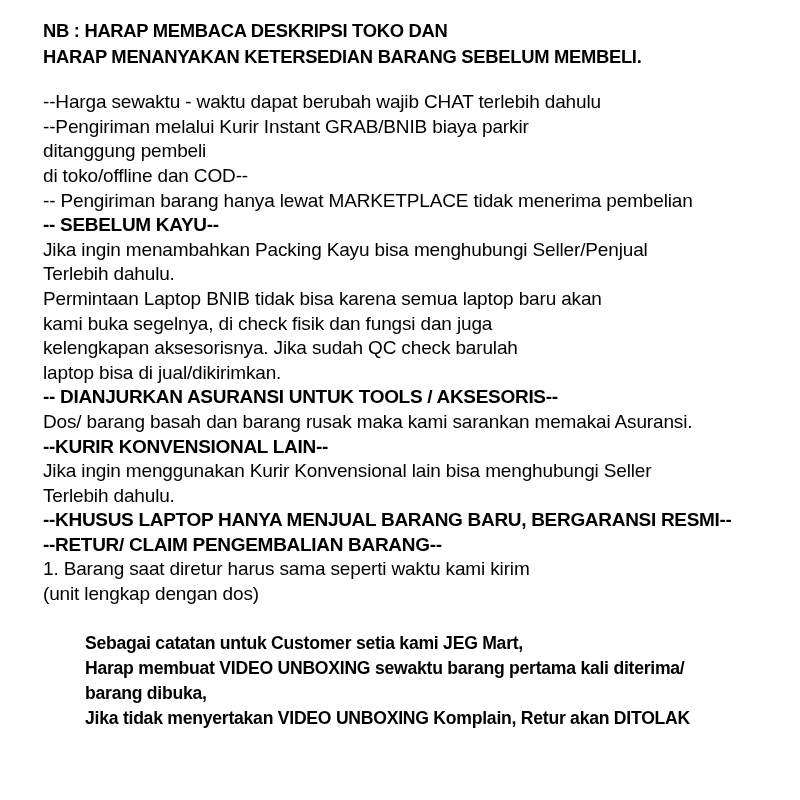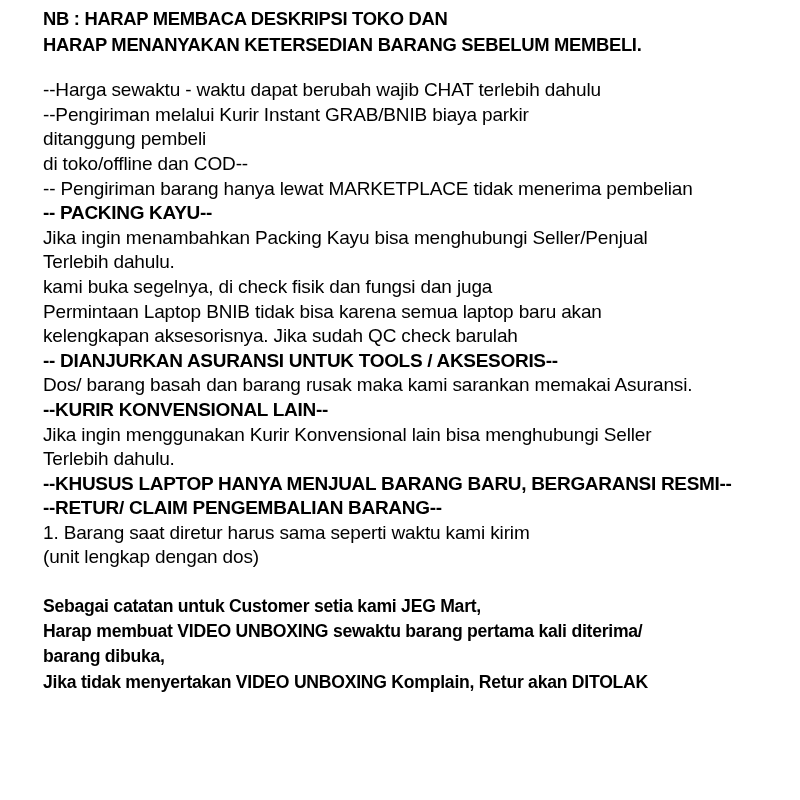--- a/index.html
+++ b/index.html
@@ -13,21 +13,21 @@
     overflow: hidden;
     font-family: "Liberation Sans", "DejaVu Sans", sans-serif;
     color: #000000;
     -webkit-font-smoothing: antialiased;
   }
   #sheet {
     position: relative;
     width: 800px;
     height: 800px;
     box-sizing: border-box;
-    padding: 6px 0 0 43px;
+    padding: 18px 0 0 43px;
     background: #ffffff;
   }
 
   
   .line {
     display: block;
     white-space: pre;
     line-height: 24.6px;
     height: 24.6px;
     font-size: 19px;
@@ -43,20 +43,21 @@
     letter-spacing: -0.3px;
     line-height: 25.6px;
     height: 25.6px;
   }
   .note {
     font-weight: 700;
     font-size: 17.6px;
     letter-spacing: -0.25px;
     line-height: 25.2px;
     height: 25.2px;
+    margin-left: 42px;
   }
 
   
   .gap-title  { height: 21px; }
   .gap-note   { height: 24px; }
 
   .block { display: block; }
 </style>
 </head>
 <body>
@@ -70,27 +71,28 @@
 
   <div class="gap-title"></div>
 
   <div class="block">
     <span class="line">--Harga sewaktu - waktu dapat berubah wajib CHAT terlebih dahulu</span>
     <span class="line">--Pengiriman melalui Kurir Instant GRAB/BNIB biaya parkir</span>
     <span class="line">ditanggung pembeli</span>
     <span class="line">di toko/offline dan COD--</span>
     <span class="line">-- Pengiriman barang hanya lewat MARKETPLACE tidak menerima pembelian</span>
 
-    <span class="line bold">-- PACKING KAYU--</span>
+    <span class="line bold">-- SEBELUM KAYU--</span>
     <span class="line">Jika ingin menambahkan Packing Kayu bisa menghubungi Seller/Penjual</span>
     <span class="line">Terlebih dahulu.</span>
 
+    <span class="line">Permintaan Laptop BNIB tidak bisa karena semua laptop baru akan</span>
     <span class="line">kami buka segelnya, di check fisik dan fungsi dan juga</span>
-    <span class="line">Permintaan Laptop BNIB tidak bisa karena semua laptop baru akan</span>
     <span class="line">kelengkapan aksesorisnya. Jika sudah QC check barulah</span>
+    <span class="line">laptop bisa di jual/dikirimkan.</span>
 
     <span class="line bold">-- DIANJURKAN ASURANSI UNTUK TOOLS / AKSESORIS--</span>
     <span class="line">Dos/ barang basah dan barang rusak maka kami sarankan memakai Asuransi.</span>
 
     <span class="line bold">--KURIR KONVENSIONAL LAIN--</span>
     <span class="line">Jika ingin menggunakan Kurir Konvensional lain bisa menghubungi Seller</span>
     <span class="line">Terlebih dahulu.</span>
 
     <span class="line bold">--KHUSUS LAPTOP HANYA MENJUAL BARANG BARU, BERGARANSI RESMI--</span>
 

